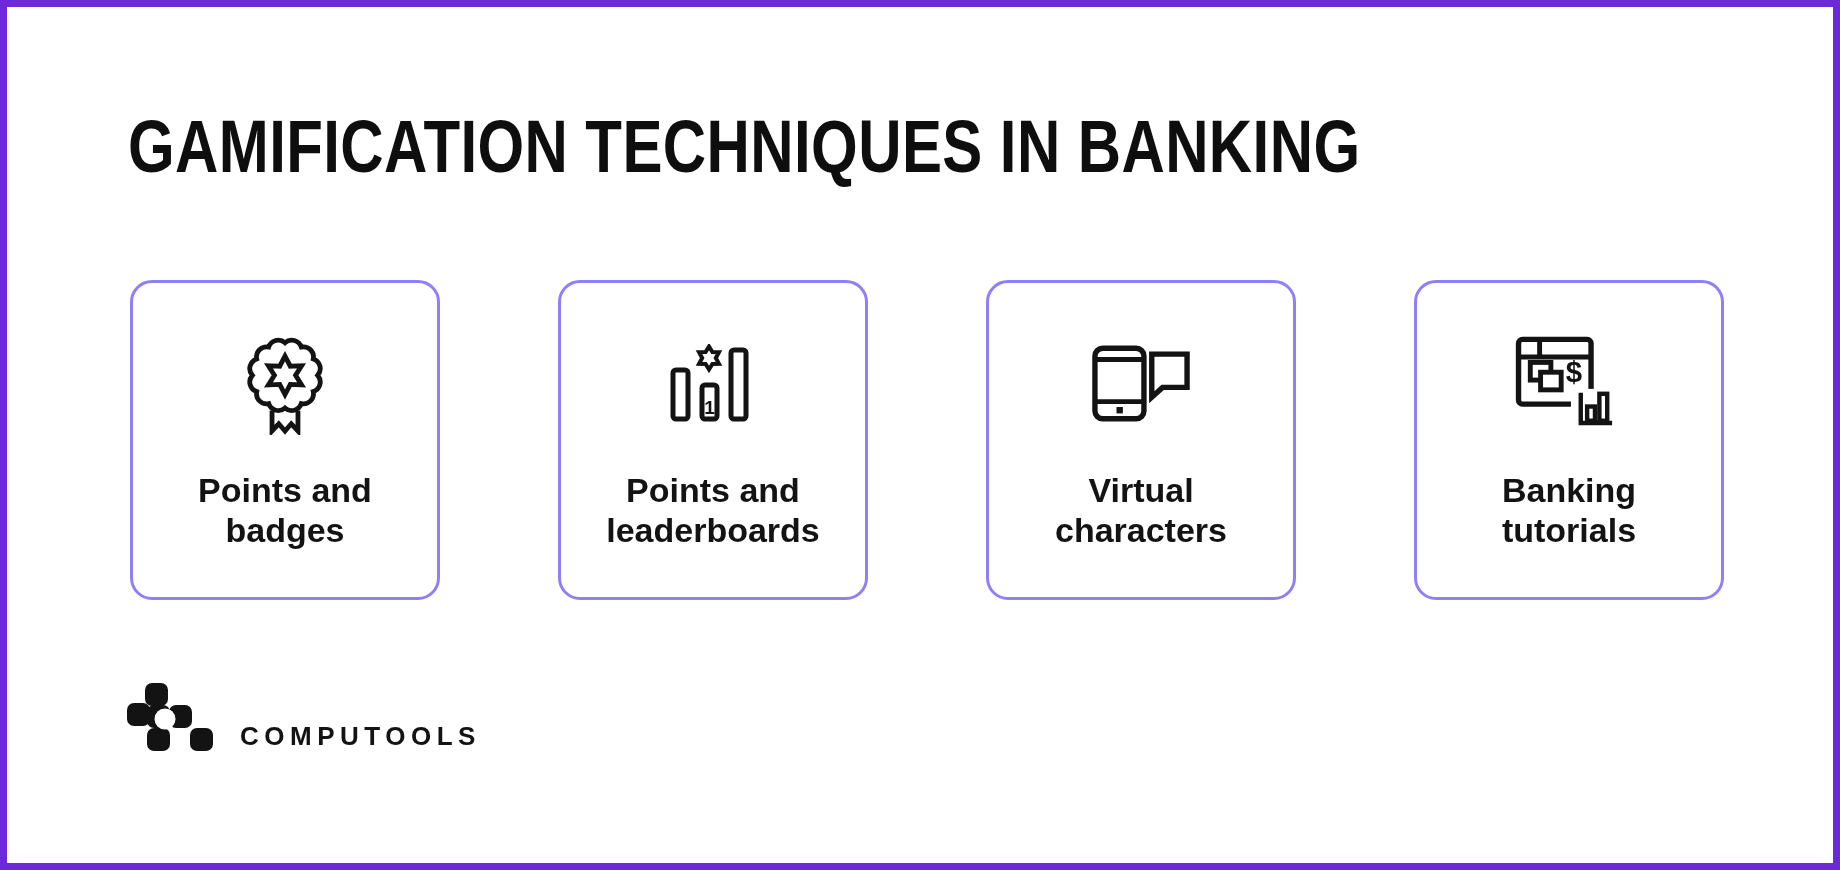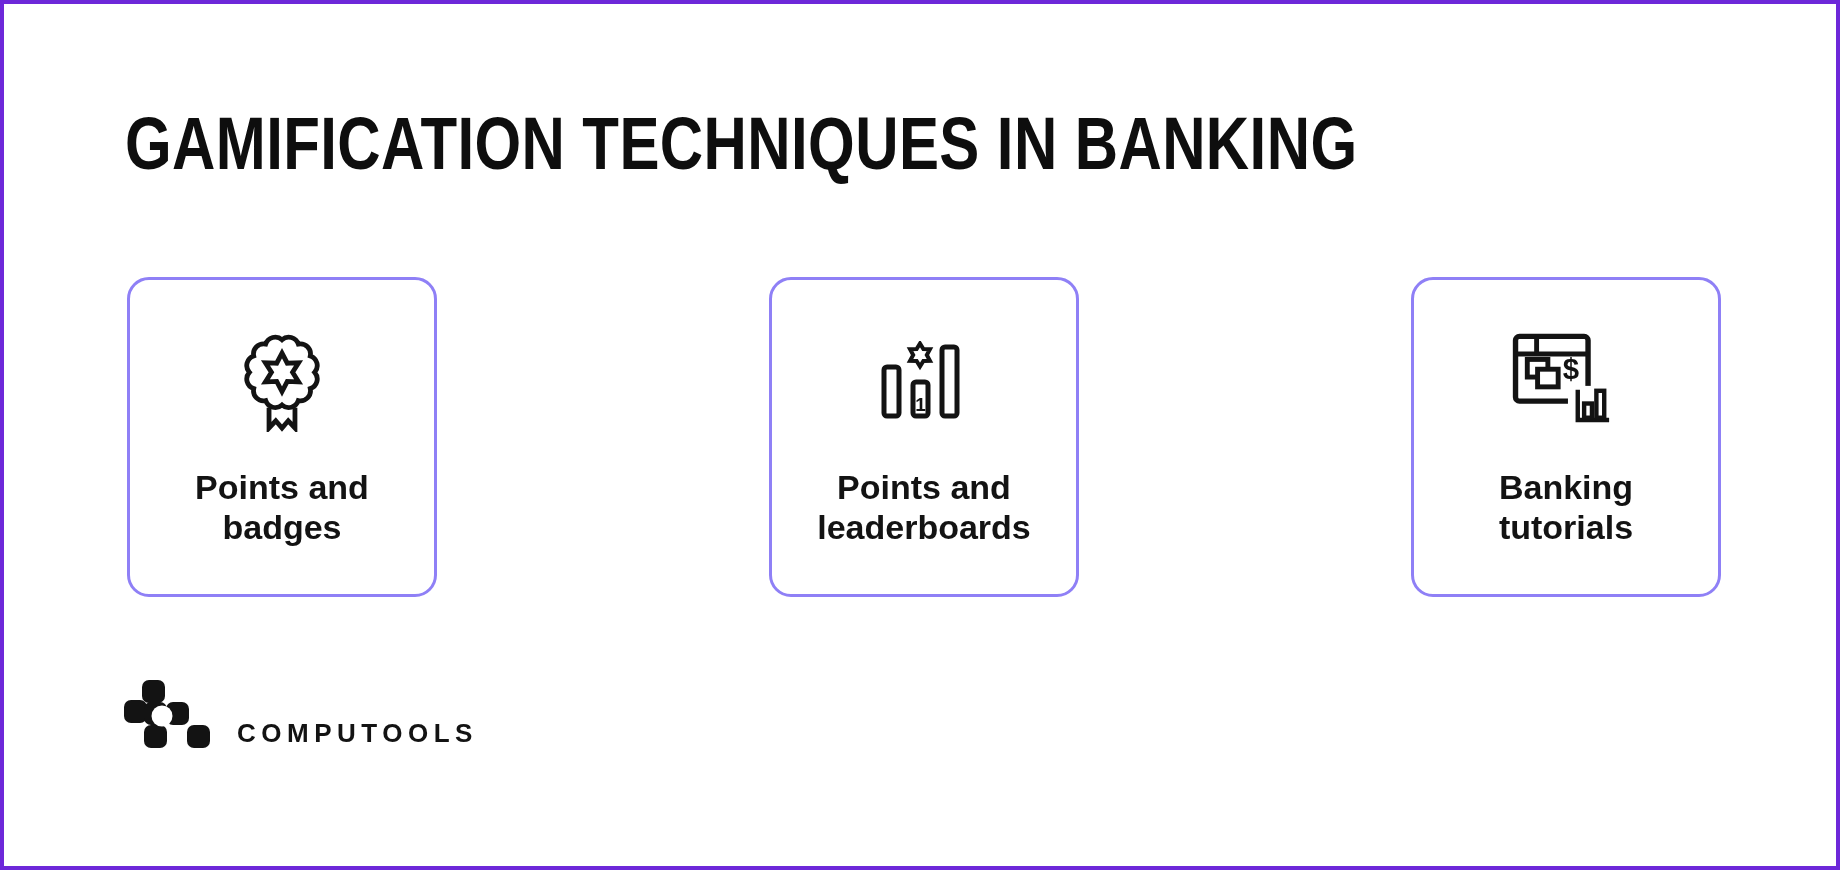--- a/index.html
+++ b/index.html
@@ -1,21 +1,21 @@
 <!DOCTYPE html>
 <html><head>
 <meta charset="utf-8">
 <style>
   html, body { margin: 0; padding: 0; background: #ffffff; }
   .page {
     position: relative;
     width: 1840px;
     height: 870px;
     background: #ffffff;
-    border: 4px solid #6d28d9;
+    border: 7px solid #6d28d9;
     box-sizing: border-box;
     font-family: "Liberation Sans", sans-serif;
     color: #131313;
     overflow: hidden;
   }
   .title {
     position: absolute;
     left: 121px;
     top: 96px;
     margin: 0;
@@ -120,20 +120,35 @@
           <rect class="ink" stroke-width="5" x="61" y="6" width="15" height="69" rx="3"></rect>
           <text class="svg-num" x="39.5" y="70" font-size="19" text-anchor="middle">1</text>
         </svg>
       </div>
       <div class="card-label">
         <span>Points and</span>
         <span>leaderboards</span>
       </div>
     </div>
 
+    <div class="card">
+      <div class="icon-box">
+        <svg width="98" height="77" viewBox="0 0 100 78" aria-hidden="true">
+          <rect class="ink" stroke-width="5.5" x="3" y="3" width="50" height="72" rx="8"></rect>
+          <path class="ink" stroke-width="5" d="M3 14.5 H53"></path>
+          <path class="ink" stroke-width="5" d="M3 57.5 H53"></path>
+          <rect class="ink-fill" x="25" y="63" width="6.5" height="6.5"></rect>
+          <path class="ink" stroke-width="5.5" stroke-miterlimit="8" d="M61 9 H97 V43 H72 L61 53 Z"></path>
+        </svg>
+      </div>
+      <div class="card-label">
+        <span>Virtual</span>
+        <span>characters</span>
+      </div>
+    </div>
 
     <div class="card">
       <div class="icon-box">
         <svg width="110" height="98" viewBox="0 0 112 100" aria-hidden="true">
           <rect class="ink" stroke-width="5.5" x="4.5" y="5.5" width="74" height="66" rx="4"></rect>
           <path class="ink" stroke-width="5" d="M4.5 23.5 H78.5"></path>
           <path class="ink" stroke-width="5" d="M26 5.5 V23.5"></path>
           <rect class="ink" stroke-width="5" x="16.5" y="29" width="21" height="18"></rect>
           <rect x="27" y="39" width="21" height="18" fill="#ffffff" stroke="#131313" stroke-width="5"></rect>
           <text class="svg-num" x="61" y="49" font-size="30" text-anchor="middle">$</text>

